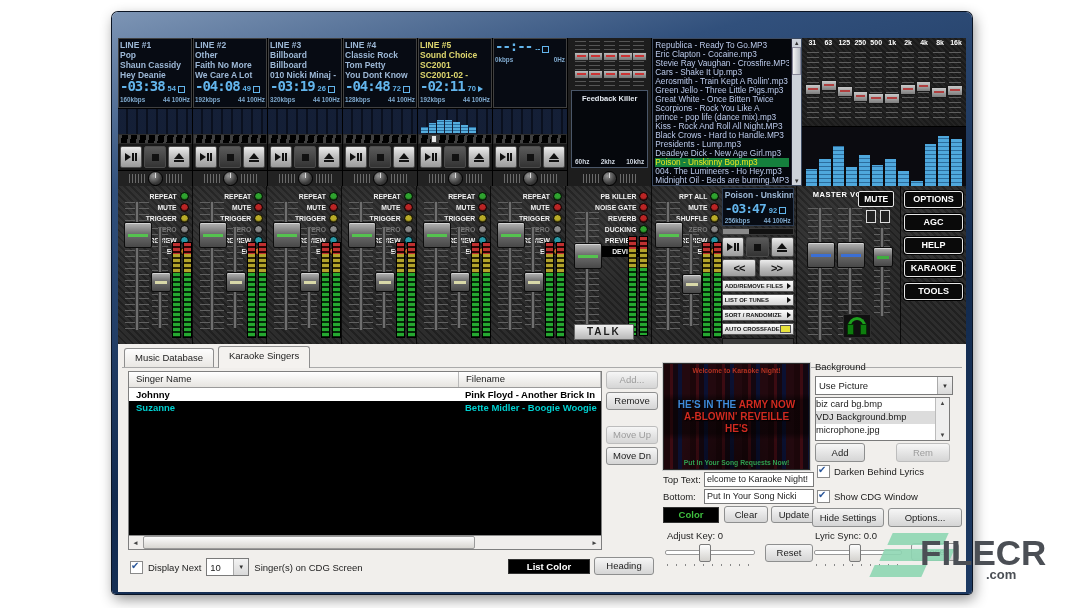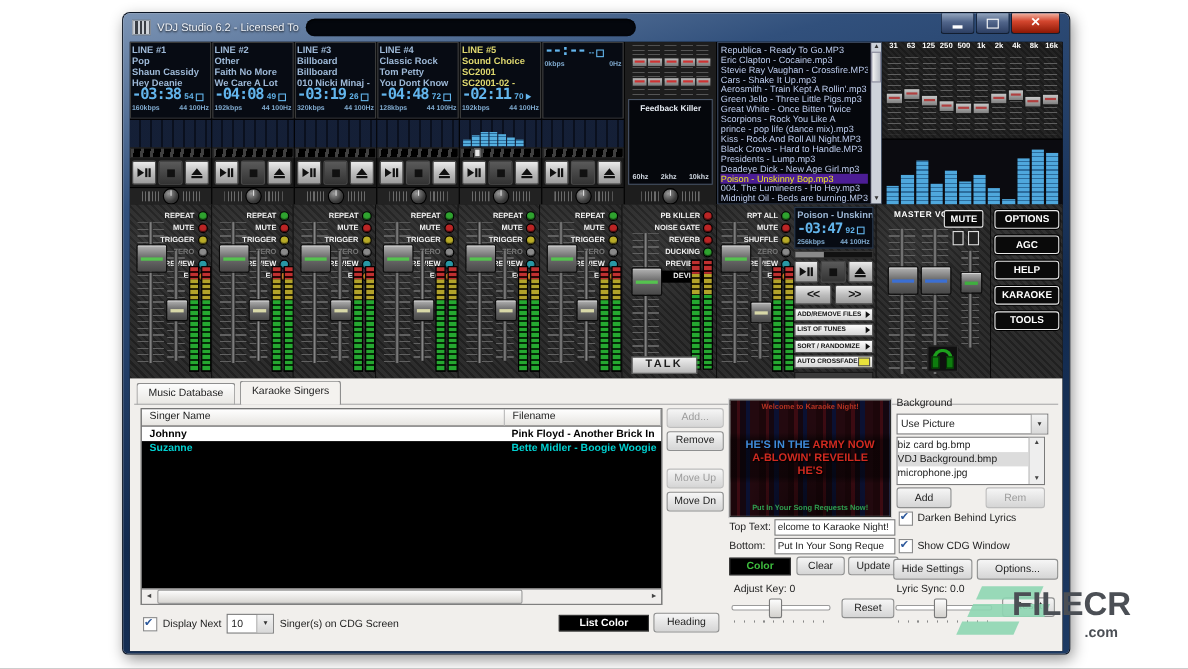--- a/index.html
+++ b/index.html
@@ -62,21 +62,21 @@
   .fbh{position:absolute;left:-1px;width:13px;height:7px;background:linear-gradient(#bbb,#777);border:1px solid #222}
   .fbh::after{content:"";position:absolute;left:2px;right:2px;top:2px;height:2px;background:#c33}
   .fbbox{margin:2px 3px;height:76px;background:#05070c;border:1px solid #4a5668;position:relative;color:#e6ebf2}
   .fbtitle{text-align:center;font-size:7.5px;font-weight:bold;padding-top:3px}
   .fbhz{position:absolute;left:3px;right:3px;bottom:2px;display:flex;justify-content:space-between;font-size:6.5px;font-weight:bold;color:#cfd6e0}
   .fbknob{flex:1;display:flex;align-items:center;justify-content:center;gap:3px}
   
   .plwrap{width:148px;border-right:1px solid #000;background:#05070c;border:1px solid #3c4a60;display:flex}
   .plitems{flex:1;padding:2px 2px;overflow:hidden}
   .pl-item{height:9px;line-height:9px;font-size:8.3px;font-weight:normal;color:#bccbec;white-space:nowrap;overflow:hidden}
-  .pl-item.sel{background:#4c1d95;color:#ece821}
+  .pl-item.sel{background:#15803d;color:#ece821}
   .plscroll{width:9px;background:#cdd2da;border-left:1px solid #223;display:flex;flex-direction:column;align-items:center;
     justify-content:space-between;font-size:6px;color:#333;padding:1px 0}
   .plthumb{width:7px;flex:0 0 26px;background:linear-gradient(90deg,#f4f4f4,#b9bec6);border:1px solid #889;margin-top:1px}
   
   .eqsec{width:165px;background:#242424;display:flex;flex-direction:column;
     background-image:repeating-linear-gradient(45deg,rgba(0,0,0,.25) 0 2px,transparent 2px 4px)}
   .eqlabels{height:11px;display:flex;padding:1px 2px 0}
   .eqlabels span{flex:1;text-align:center;font-size:7px;font-weight:bold;color:#fff}
   .eqsliders{height:74px;display:flex;padding:0 3px}
   .eqs{flex:1;position:relative;margin:2px 2px;background:repeating-linear-gradient(to bottom,#5e5e5e 0 1px,transparent 1px 5px)}
@@ -187,44 +187,28 @@
     white-space:nowrap;overflow:hidden;height:13px}
   .hslider{position:absolute;height:20px}
   .hslider .trk{position:absolute;left:0;right:0;top:7px;height:3px;background:#fff;border:1px solid #9a9a9a;border-radius:2px}
   .hslider .thumb{position:absolute;top:1px;width:10px;height:16px;background:linear-gradient(#fdfdfd,#d3d1cd);
     border:1px solid #7a7a7a;border-radius:2px}
   .hslider .dots{position:absolute;left:2px;right:2px;bottom:-3px;height:2px;
     background:repeating-linear-gradient(90deg,#888 0 1px,transparent 1px 9px)}
   
   .wm{position:absolute;left:868px;top:527px;width:200px;height:64px;z-index:9;pointer-events:none}
   .wm .g{position:absolute;background:#8ed6b2;opacity:.9;transform:skewX(-24deg)}
-  .wm .t{position:absolute;left:52px;top:6px;font-size:30px;font-weight:bold;color:#4b4f55;letter-spacing:0px;
+  .wm .t{position:absolute;left:52px;top:6px;font-size:35px;font-weight:bold;color:#4b4f55;letter-spacing:0px;
     font-family:"Liberation Sans",sans-serif}
   .wm .c{position:absolute;left:118px;top:40px;font-size:13px;font-weight:bold;color:#4b4f55}
 </style>
 </head>
 <body>
 
 <div class="window">
-  <div class="titlebar">
-    <div class="appicon"></div>
-    <div class="title">VDJ Studio 6.2 - Licensed To</div>
-    <div class="redact"></div>
-    <div class="winbtns">
-      <div class="winbtn">
-          <span class="glyph-min"></span>
-        </div>
-      <div class="winbtn">
-          <span class="glyph-max"></span>
-        </div>
-      <div class="winbtn close">
-          <span class="glyph-x">✕</span>
-        </div>
-    </div>
-  </div>
   <div class="content">
 
     <div class="deck">
       <div id="players" style="display:flex">
           <div class="player ">
     <div class="pdisp">
       <div class="ln">LINE #1</div>
       <div>Pop</div>
       <div>Shaun Cassidy</div>
       <div>Hey Deanie</div>
@@ -1204,21 +1188,21 @@
       <div class="btn" style="left:697px;top:99px;width:48px;height:17px;line-height:17px">Add</div>
       <div class="btn disabled" style="left:778px;top:99px;width:52px;height:17px;line-height:17px">Rem</div>
       <div style="position:absolute;left:699px;top:121px;display:flex;align-items:center;gap:4px">
         <span class="cb checked"></span>
         <span class="lbl">Darken Behind Lyrics</span>
       </div>
 
       <div class="lbl" style="position:absolute;left:545px;top:130px">Top Text:</div>
       <div class="tin" style="left:586px;top:128px;width:104px">elcome to Karaoke Night!</div>
       <div class="lbl" style="position:absolute;left:545px;top:147px">Bottom:</div>
-      <div class="tin" style="left:586px;top:145px;width:104px">Put In Your Song Reque</div>
+      <div class="tin" style="left:586px;top:145px;width:104px">Put In Your Song Nicki</div>
 
       <div class="blackbtn" style="left:545px;top:163px;width:54px;height:14px;line-height:14px;color:#3fbf3f">Color</div>
       <div class="btn" style="left:606px;top:162px;width:42px;height:15px;line-height:15px">Clear</div>
       <div class="btn" style="left:653px;top:162px;width:44px;height:15px;line-height:15px">Update</div>
 
       <div style="position:absolute;left:699px;top:146px;display:flex;align-items:center;gap:4px">
         <span class="cb checked"></span>
         <span class="lbl">Show CDG Window</span>
       </div>
       <div class="btn" style="left:694px;top:164px;width:70px;height:17px;line-height:17px">Hide Settings</div>

